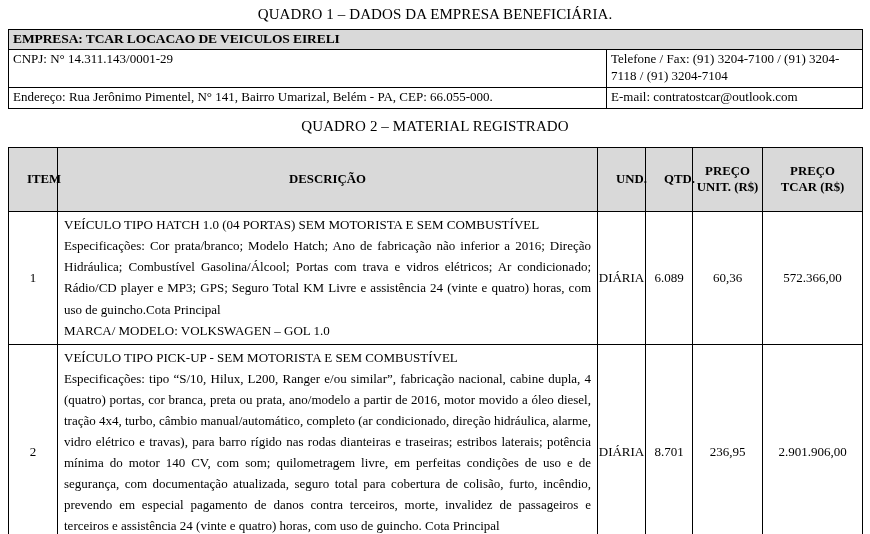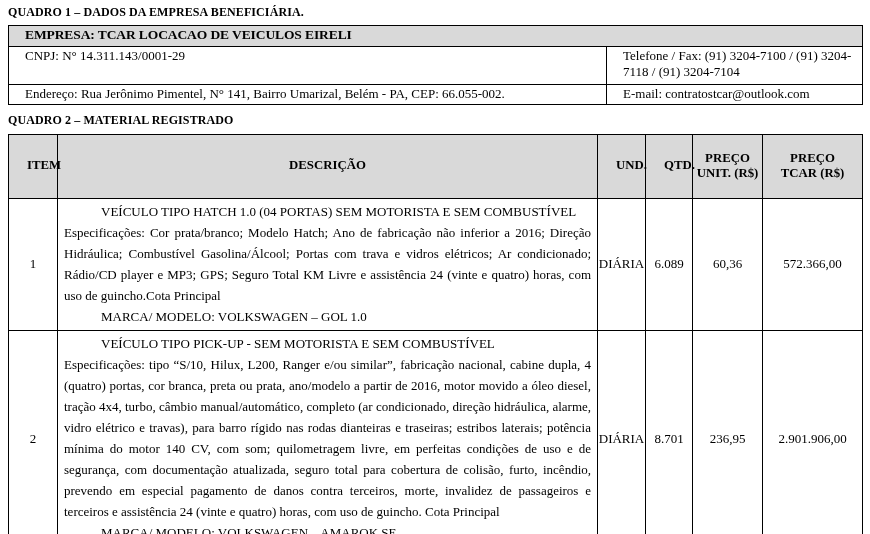--- a/index.html
+++ b/index.html
@@ -16,49 +16,49 @@
   }
   .page {
     position: relative;
     width: 870px;
     height: 534px;
     box-sizing: border-box;
     padding: 0 8px;
   }
 
   .doc-title {
-    text-align: left;
-    font-weight: bold;
-    font-size: 12px;
+    text-align: center;
+    font-weight: normal;
+    font-size: 15px;
     letter-spacing: 0.1px;
     line-height: 1.1;
   }
   .title-1 { padding-top: 6px; padding-bottom: 6px; }
-  .title-2 { padding-top: 9px; padding-bottom: 6px; }
+  .title-2 { padding-top: 9px; padding-bottom: 13px; }
 
   table {
     border-collapse: collapse;
     width: 854px;
     table-layout: fixed;
   }
   table.frame {
     border: 1.6px solid #000;
   }
   td, th {
     border: 1px solid #000;
     padding: 0;
     vertical-align: middle;
     font-weight: normal;
   }
 
   
   .q1 td {
     font-size: 13px;
     line-height: 1.25;
-    padding: 1px 4px 2px 16px;
+    padding: 1px 4px 2px 4px;
     vertical-align: top;
     margin-top: 21px;
   }
   .q1 .empresa {
     background: #d9d9d9;
     font-weight: bold;
     font-size: 13.5px;
     letter-spacing: -0.1px;
   }
   .q1 .cel-tel { height: 34px; }
@@ -88,21 +88,20 @@
   .q2 td.desc {
     vertical-align: top;
     padding: 2px 6px 3px 6px;
     text-align: justify;
     text-justify: inter-word;
     font-size: 13px;
     line-height: 1.62;
   }
   .q2 td.desc .ln {
     display: block;
-    margin-left: 37px;
   }
   .q2 td.desc .block-just {
     text-align: justify;
     text-align-last: left;
   }
   .q2 td.desc .block-just.fulljust {
     text-align-last: justify;
   }
 
   .q2 tr.total td {
@@ -137,21 +136,21 @@
     </colgroup>
     <tbody>
       <tr>
         <td class="empresa" colspan="2">EMPRESA: TCAR LOCACAO DE VEICULOS EIRELI</td>
       </tr>
       <tr>
         <td>CNPJ: N° 14.311.143/0001-29</td>
         <td class="cel-tel">Telefone / Fax: (91) 3204-7100 / (91) 3204-7118 / (91) 3204-7104</td>
       </tr>
       <tr>
-        <td>Endereço: Rua Jerônimo Pimentel, N° 141, Bairro Umarizal, Belém - PA, CEP: 66.055-002.</td>
+        <td>Endereço: Rua Jerônimo Pimentel, N° 141, Bairro Umarizal, Belém - PA, CEP: 66.055-000.</td>
         <td>E-mail: contratostcar@outlook.com</td>
       </tr>
     </tbody>
   </table>
 
   <div class="doc-title title-2">QUADRO 2 – MATERIAL REGISTRADO</div>
 
   <table class="frame q2">
     <colgroup>
       <col class="col-item">

